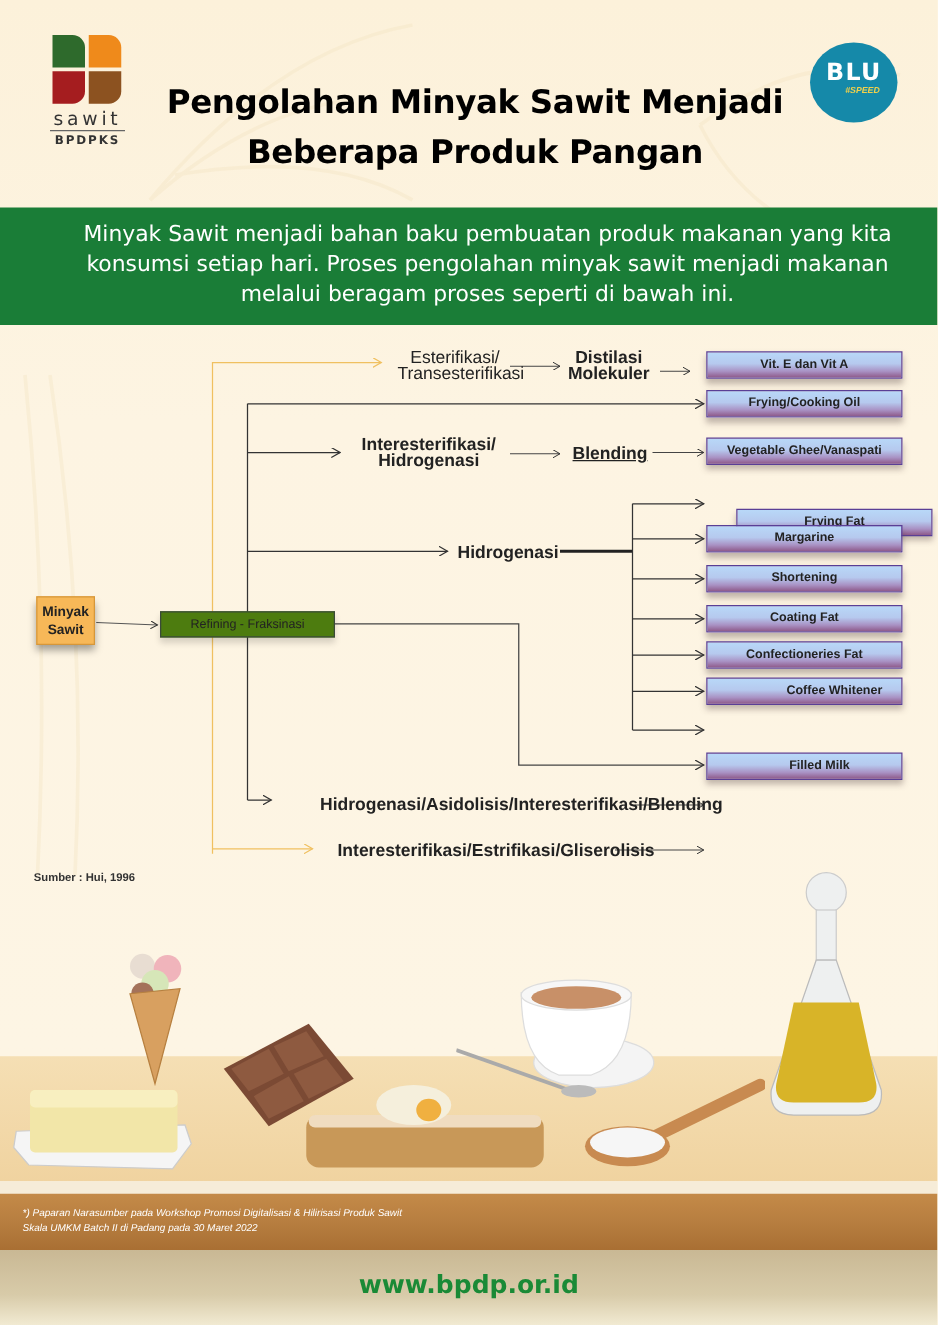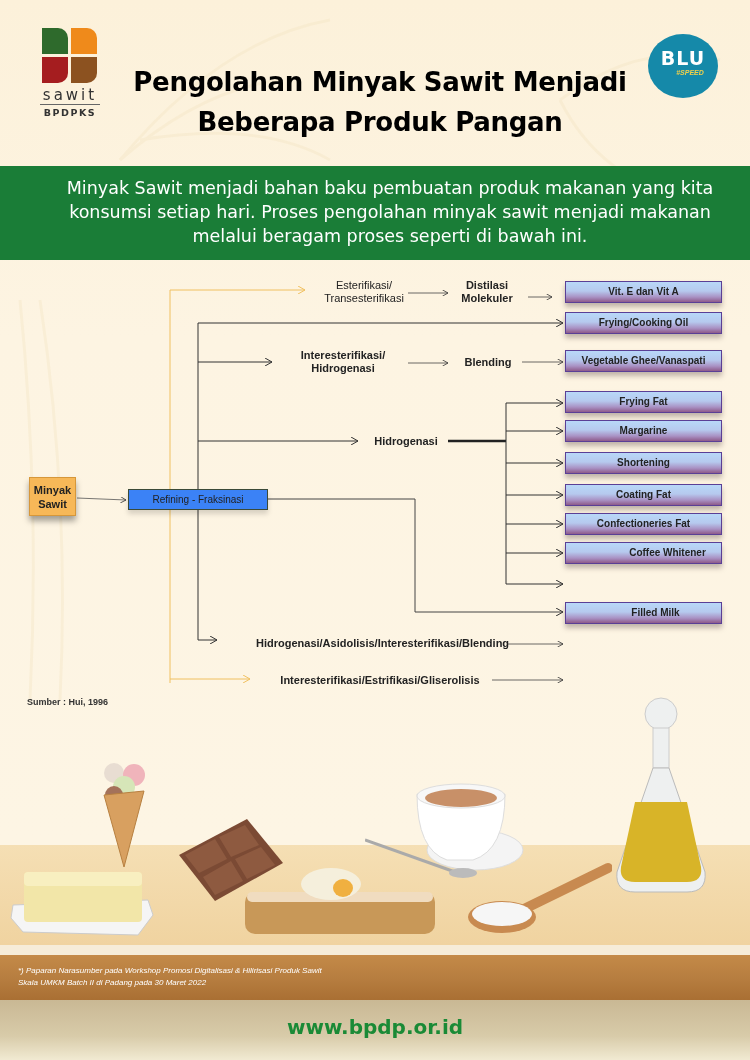--- a/index.html
+++ b/index.html
@@ -25,28 +25,28 @@
   .logo-sub { font-family: "DejaVu Sans", sans-serif; font-size: 9.5px; letter-spacing: 1.5px; color: #333; text-align: center; width: 60px; font-weight: bold; margin-top: 2px; }
   .blu { position: absolute; left: 648px; top: 34px; width: 70px; height: 64px; border-radius: 50%; background: #1589a9; color: #fff; text-align: center; }
   .blu .b1 { font-family: "DejaVu Sans", sans-serif; font-weight: bold; font-size: 19px; letter-spacing: 1px; margin-top: 14px; line-height: 20px; }
   .blu .b2 { font-size: 7px; font-style: italic; font-weight: bold; color: #f2d14a; line-height: 9px; margin-left: 14px; }
   .title { position: absolute; left: 110px; top: 62px; width: 540px; text-align: center; color: #000000; font-weight: bold; font-size: 26px; line-height: 40px; font-family: "DejaVu Sans", sans-serif; letter-spacing: -0.3px; }
   .banner { position: absolute; left: 0; top: 166px; width: 750px; height: 94px; background: #1a7d37; }
   .banner p { position: absolute; left: 60px; top: 10px; width: 660px; text-align: center; color: #fff; font-size: 17.5px; line-height: 24px; font-family: "DejaVu Sans", sans-serif; }
   
   .diagram { position: absolute; left: 0; top: 260px; width: 750px; height: 450px; }
   svg.lines { position: absolute; left: 0; top: 0; width: 750px; height: 450px; }
-  .lbl { position: absolute; font-size: 11px; color: #222; text-align: center; font-weight: bold; line-height: 13px; }
+  .lbl { position: absolute; font-size: 14px; color: #222; text-align: center; font-weight: bold; line-height: 13px; }
   .lbl.light { font-weight: normal; }
   .prod { position: absolute; left: 565px; width: 157px; height: 22px;
     background: linear-gradient(180deg, #b8d8f8 0%, #b6c9ee 45%, #a992c4 75%, #8e5a8a 100%);
     border: 1.5px solid #5a3f96; font-size: 10px; font-weight: bold; color: #222; text-align: center; line-height: 19px;
     box-shadow: 0 4px 5px rgba(80,60,60,0.35); }
   .src-box { position: absolute; left: 29px; top: 217px; width: 47px; height: 39px; background: #f7b858; border: 1px solid #d6973a; font-size: 11px; font-weight: bold; text-align: center; line-height: 14px; padding-top: 5px; box-shadow: 0 5px 6px rgba(0,0,0,0.35); }
-  .refine-box { position: absolute; left: 128px; top: 229px; width: 140px; height: 21px; background: #3b82f6; border: 1px solid #3a4a38; font-size: 10px; text-align: center; line-height: 19px; box-shadow: 0 4px 5px rgba(0,0,0,0.15); }
+  .refine-box { position: absolute; left: 128px; top: 229px; width: 140px; height: 21px; background: #4d7c0f; border: 1px solid #3a4a38; font-size: 10px; text-align: center; line-height: 19px; box-shadow: 0 4px 5px rgba(0,0,0,0.15); }
   .source-note { position: absolute; left: 27px; top: 437px; font-size: 9px; font-weight: bold; color: #333; }
   
   .table { position: absolute; left: 0; top: 845px; width: 750px; height: 100px; background: linear-gradient(180deg, #f5dfb4 0%, #f0d3a0 100%); }
   .wood { position: absolute; left: 0; top: 955px; width: 750px; height: 45px; background: linear-gradient(180deg, #c48a48 0%, #b77e40 50%, #a96f33 100%); }
   .wood-top { position: absolute; left: 0; top: 945px; width: 750px; height: 12px; background: #f6ecd8; }
   .foot-note { position: absolute; left: 18px; top: 965px; font-size: 8px; font-style: italic; color: #fff; line-height: 12px; }
   .floor { position: absolute; left: 0; top: 1000px; width: 750px; height: 60px; background: linear-gradient(180deg, #c9b894 0%, #d8cba9 60%, #f1ead2 100%); }
   .url { position: absolute; left: 0; top: 1015px; width: 750px; text-align: center; color: #1a8a36; font-size: 20px; font-weight: bold; font-family: "DejaVu Sans", sans-serif; }
   .food { position: absolute; }
 </style>
@@ -145,29 +145,29 @@
     <div>Transesterifikasi</div>
   </div>
   <div class="lbl" style="left:452px;top:19px;width:70px;">
     <div>Distilasi</div>
     <div>Molekuler</div>
   </div>
   <div class="lbl" style="left:288px;top:89px;width:110px;">
     <div>Interesterifikasi/</div>
     <div>Hidrogenasi</div>
   </div>
-  <div class="lbl" style="left:455px;top:96px;width:66px;">Blending</div>
+  <div class="lbl" style="left:455px;top:96px;width:66px;text-decoration:underline;">Blending</div>
   <div class="lbl" style="left:366px;top:175px;width:80px;">Hidrogenasi</div>
   <div class="lbl" style="left:256px;top:377px;width:250px;">Hidrogenasi/Asidolisis/Interesterifikasi/Blending</div>
   <div class="lbl" style="left:270px;top:414px;width:220px;">Interesterifikasi/Estrifikasi/Gliserolisis</div>
 
   <div class="prod" style="top:21px;">Vit. E dan Vit A</div>
   <div class="prod" style="top:52px;">Frying/Cooking Oil</div>
   <div class="prod" style="top:90px;">Vegetable Ghee/Vanaspati</div>
-  <div class="prod" style="top:131px;">Frying Fat</div>
+  <div class="prod" style="top:147px;margin-left:24px;">Frying Fat</div>
   <div class="prod" style="top:192px;">Shortening</div>
   <div class="prod" style="top:160px;">Margarine</div>
   <div class="prod" style="top:224px;">Coating Fat</div>
   <div class="prod" style="top:253px;">Confectioneries Fat</div>
   <div class="prod" style="top:282px;padding-left:48px;">Coffee Whitener</div>
   <div class="prod" style="top:342px;padding-left:24px;">Filled Milk</div>
 
   <div class="source-note">Sumber : Hui, 1996</div>
 </div>
 

